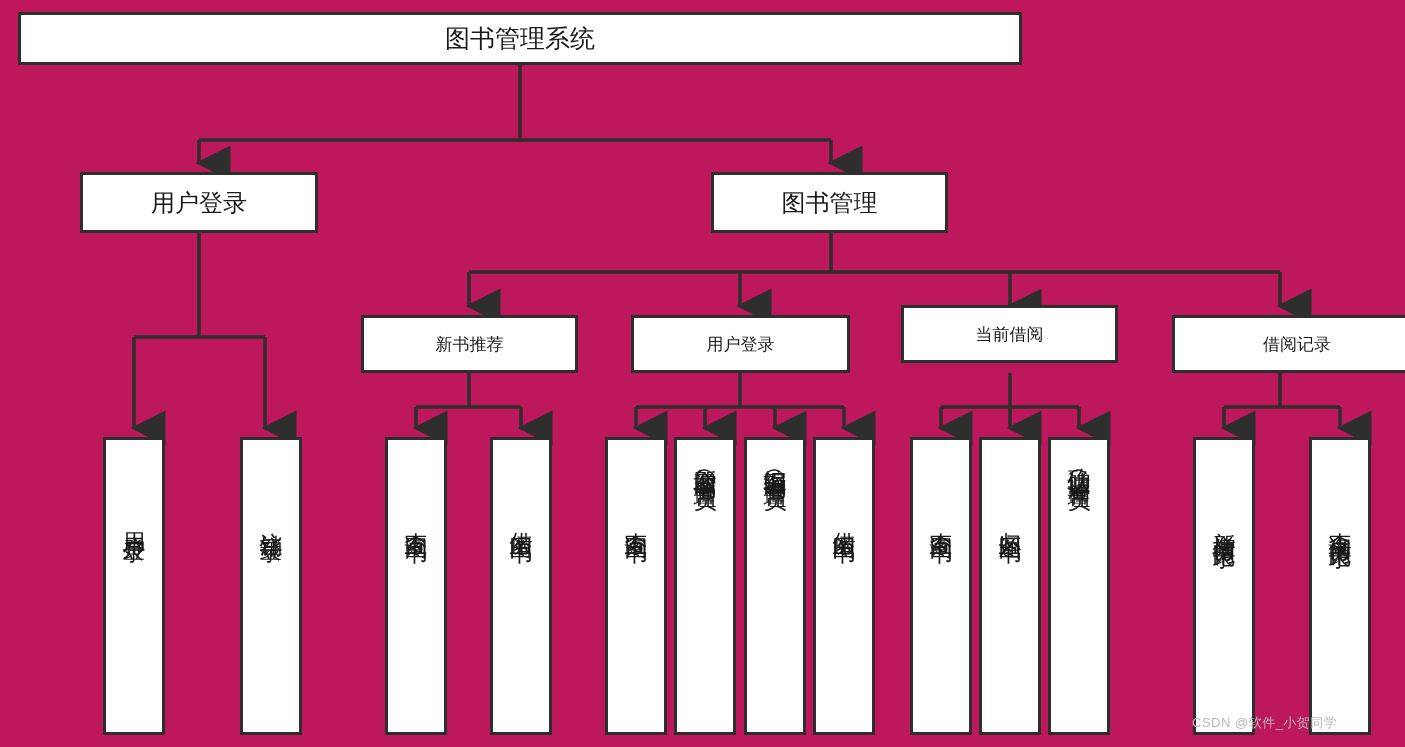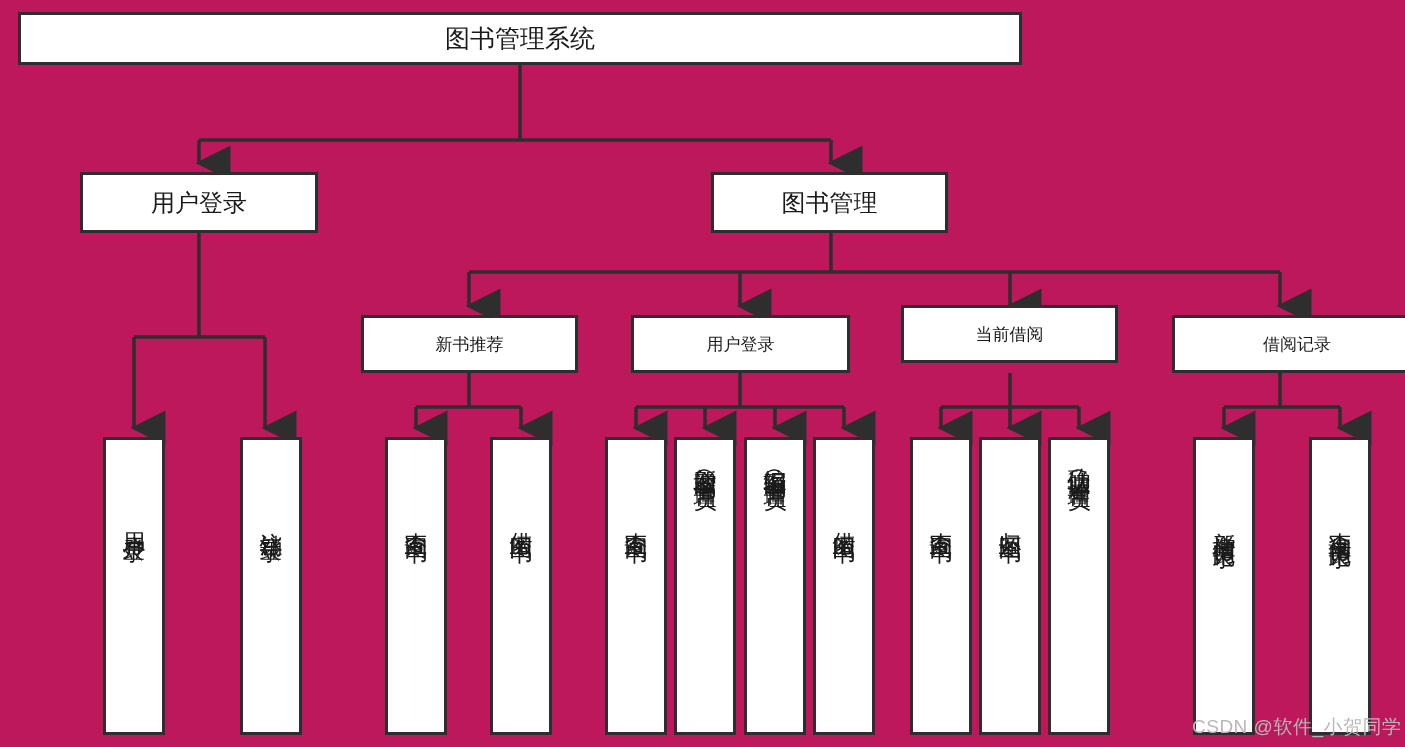--- a/index.html
+++ b/index.html
@@ -58,21 +58,21 @@
     white-space: nowrap;
   }
   .leaf-mid .vtext {
     margin-top: 70px;
   }
   .leaf-tall .vtext {
     margin-top: 6px;
   }
   .watermark {
     position: absolute;
-    font-size: 19px;
+    font-size: 13px;
     color: #b8b8b8;
     white-space: nowrap;
     letter-spacing: 0.5px;
   }
 </style>
 </head>
 <body>
 
 <div id="canvas">
 

